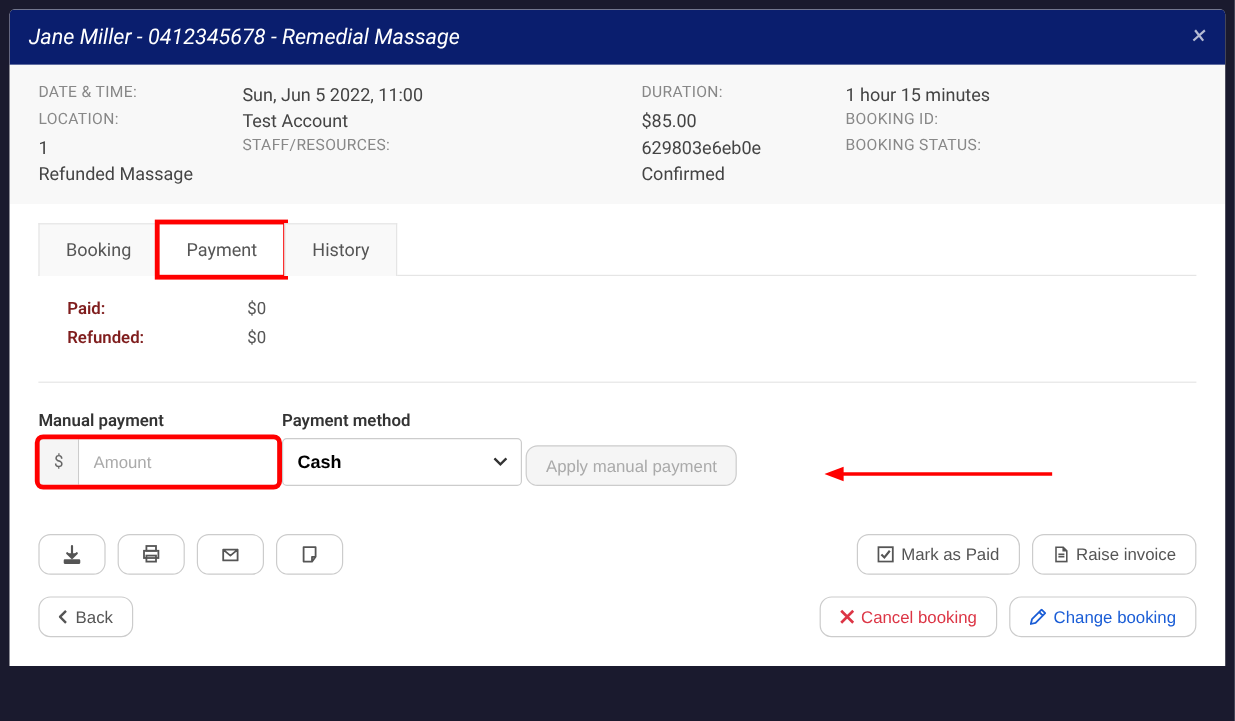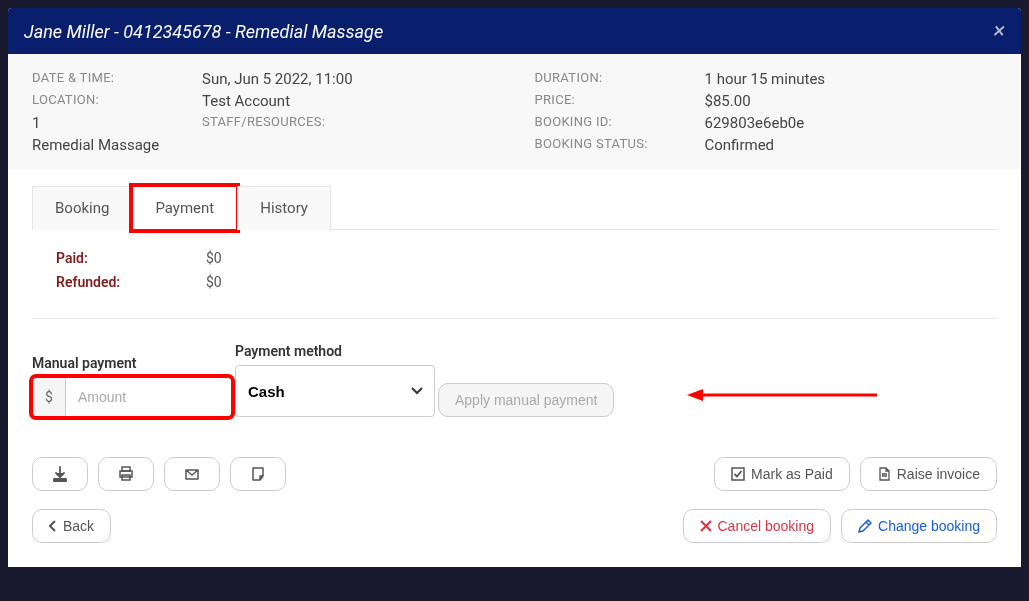--- a/index.html
+++ b/index.html
@@ -154,21 +154,21 @@
       flex: 1;
       font-size: 14px;
       outline: none;
     }
     .input-field::placeholder {
       color: #aaa;
     }
     .select-wrap {
       position: relative;
       width: 200px;
-      height: 52px;
+      height: 40px;
     }
     .select-field {
       width: 100%;
       height: 100%;
       border: 1px solid #ccc;
       border-radius: 4px;
       padding: 0 12px;
       font-size: 15px;
       font-weight: 600;
       appearance: none;
@@ -241,26 +241,25 @@
   </div>
 
   <div class="details-section">
     <div class="details-col">
       <div class="detail-label">DATE &amp; TIME:</div>
       <div class="detail-value">Sun, Jun 5 2022, 11:00</div>
       <div class="detail-label">LOCATION:</div>
       <div class="detail-value">Test Account</div>
       <div class="detail-value">1</div>
       <div class="detail-label">STAFF/RESOURCES:</div>
-      <div class="detail-value">Remedial Massage</div>
+      <div class="detail-value">Refunded Massage</div>
     </div>
     <div class="details-col">
       <div class="detail-label">DURATION:</div>
       <div class="detail-value">1 hour 15 minutes</div>
-      <div class="detail-label">PRICE:</div>
       <div class="detail-value">$85.00</div>
       <div class="detail-label">BOOKING ID:</div>
       <div class="detail-value">629803e6eb0e</div>
       <div class="detail-label">BOOKING STATUS:</div>
       <div class="detail-value">Confirmed</div>
     </div>
   </div>
 
   <div class="body">
 

